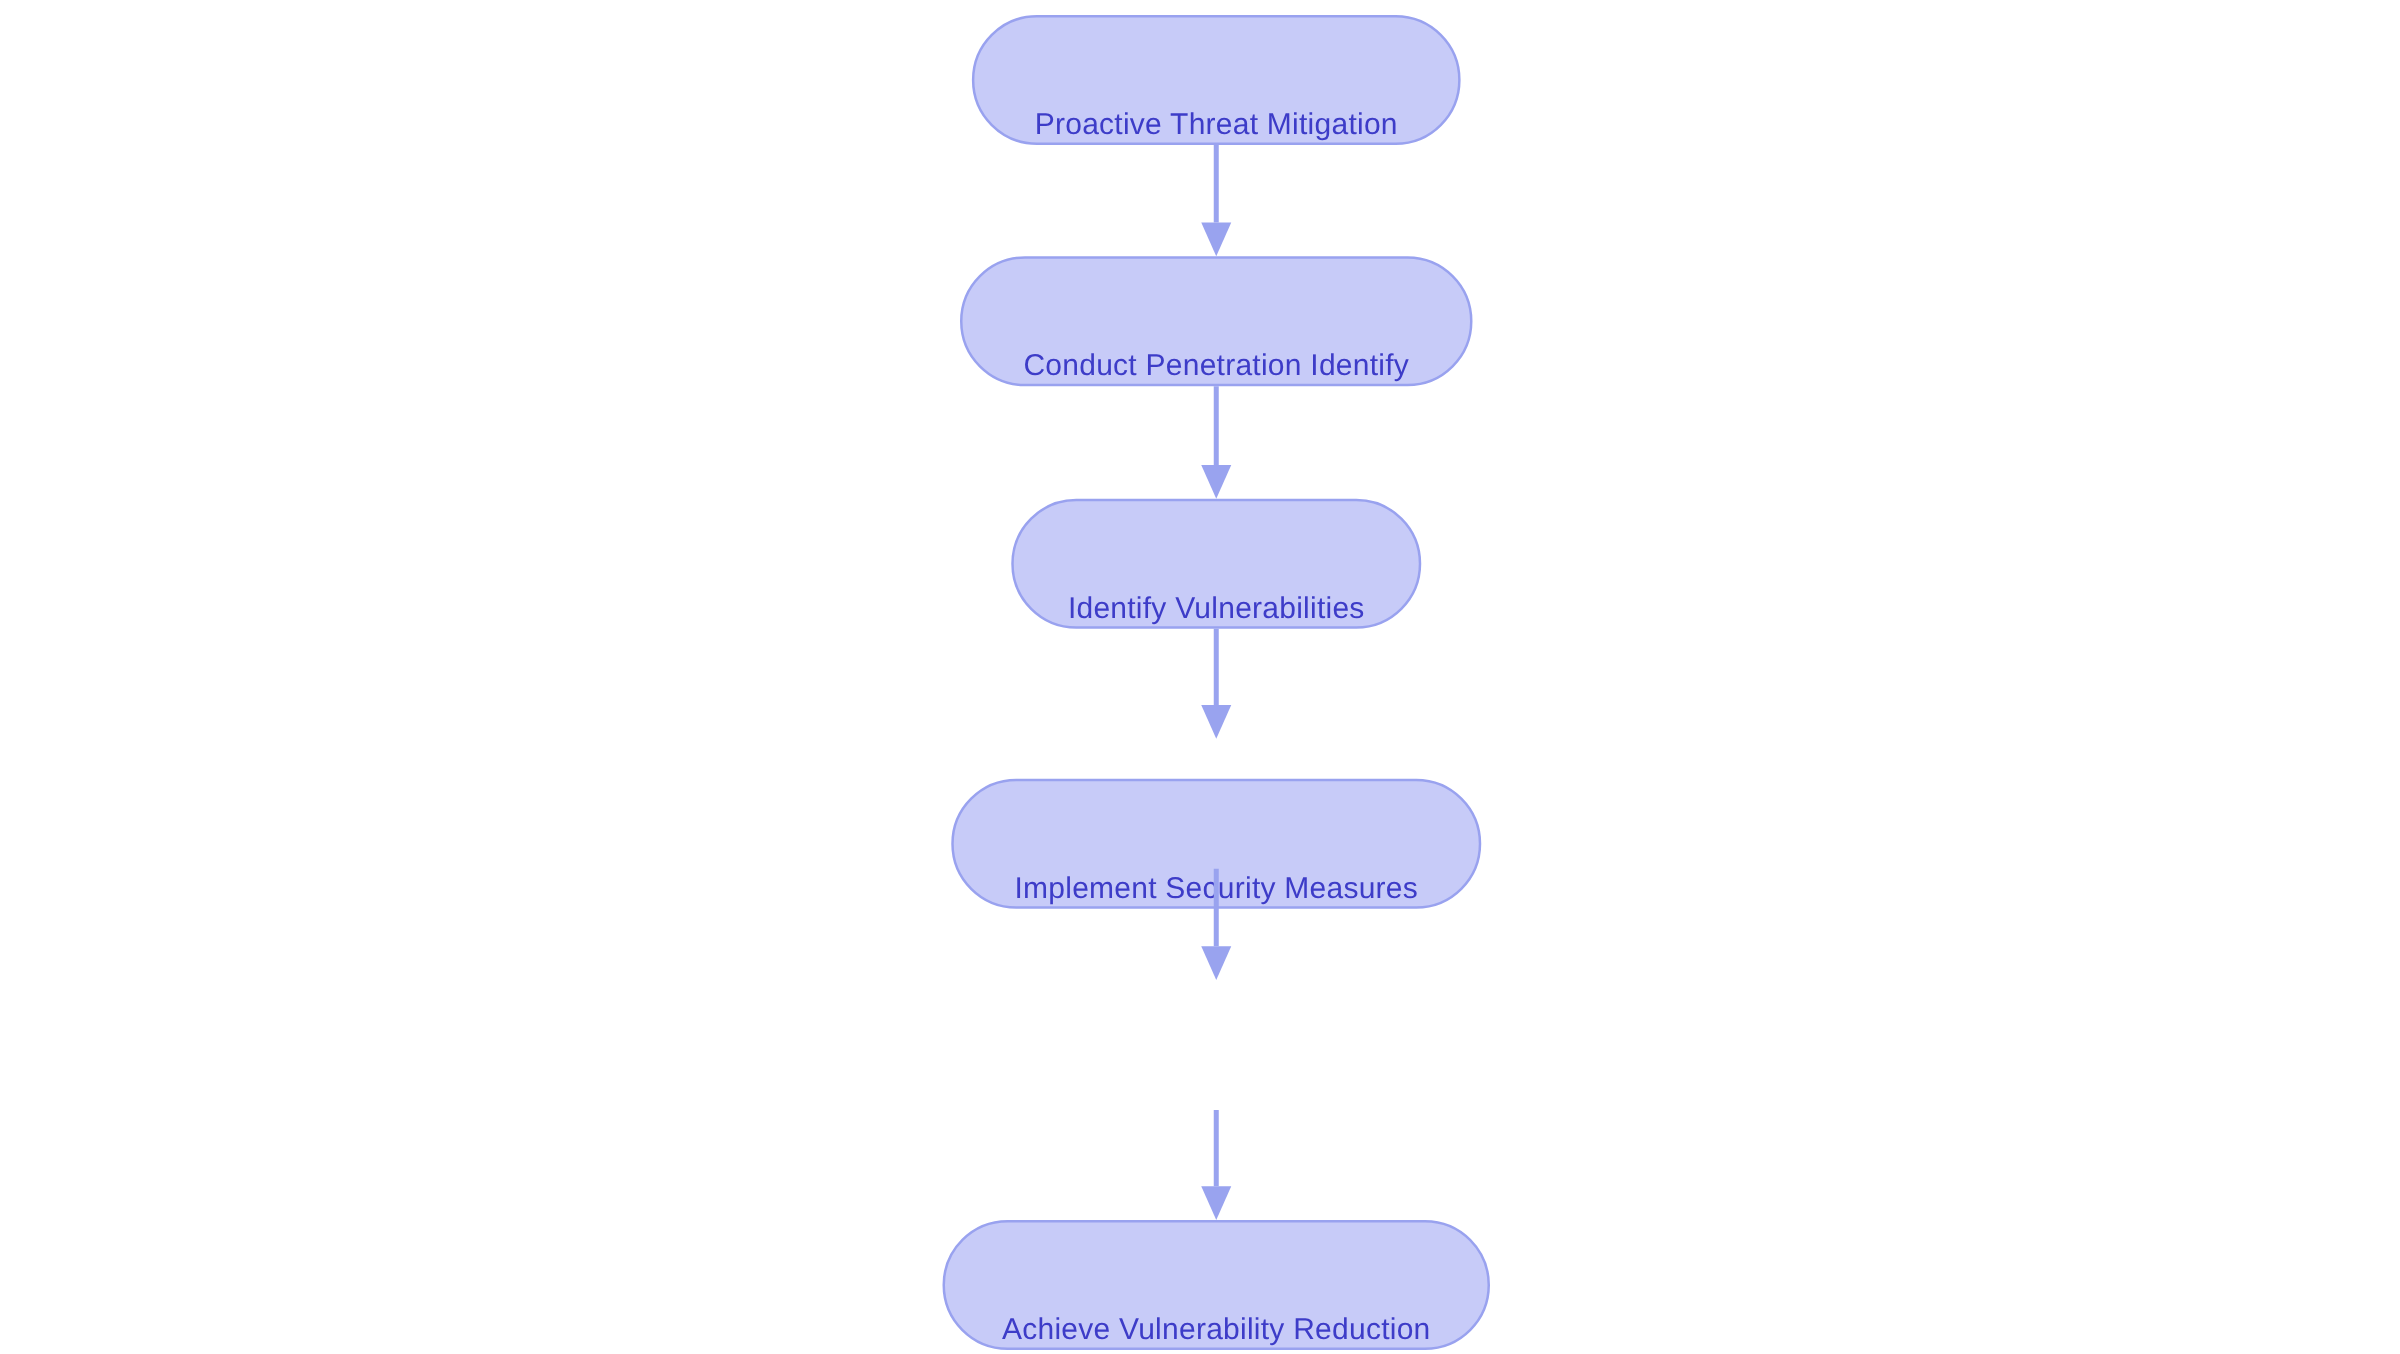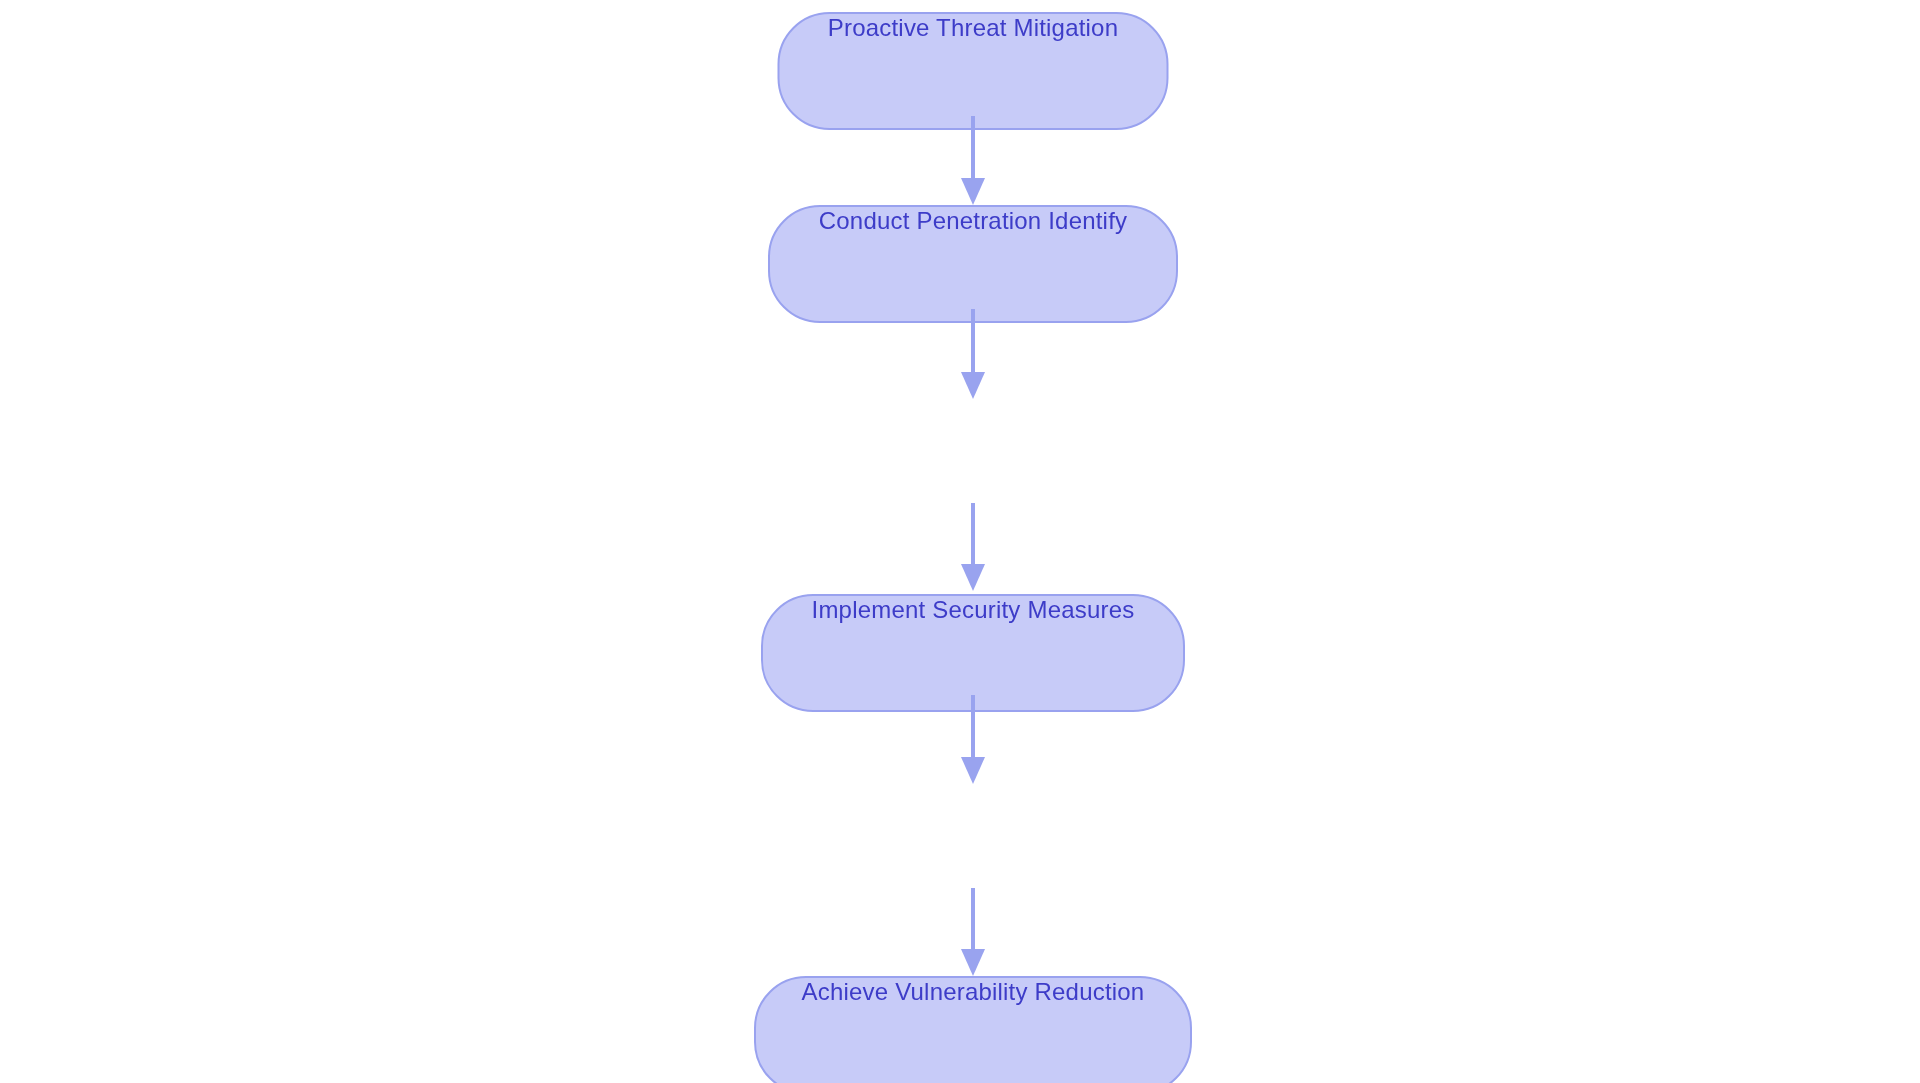--- a/index.html
+++ b/index.html
@@ -20,39 +20,39 @@
     position: relative;
     width: 1920px;
     height: 1083px;
     background: var(--background);
     overflow: hidden;
   }
   .node {
     position: absolute;
     left: 973px;
     transform: translateX(-50%);
-    height: 118px;
+    height: 104px;
     border-radius: 52px;
     background: var(--node-fill);
     border: 2px solid var(--node-border);
     display: flex;
-    align-items: flex-start;
+    align-items: flex-end;
     justify-content: center;
   }
   .node-label {
     color: var(--node-text);
     font-size: 24px;
     font-weight: 500;
     letter-spacing: 0.2px;
     white-space: nowrap;
   }
   .node-0 { top: 12px;  width: 391px; }
   .node-1 { top: 205px; width: 410px; }
   .node-2 { top: 399px; width: 328px; }
-  .node-3 { top: 594px; width: 424px; }
+  .node-3 { top: 623px; width: 424px; }
   .node-4 { top: 784px; width: 493px; }
   .node-5 { top: 976px; width: 438px; }
   .arrow {
     position: absolute;
     left: 973px;
     transform: translateX(-50%);
     display: flex;
     flex-direction: column;
     align-items: center;
   }
@@ -90,20 +90,23 @@
 
   <div class="node node-1">
     <span class="node-label">Conduct Penetration Identify</span>
   </div>
 
   <div class="arrow arrow-1">
     <div class="arrow-line"></div>
     <div class="arrow-head"></div>
   </div>
 
+  <div class="node node-2">
+    <span class="node-label">Identify Vulnerabilities</span>
+  </div>
 
   <div class="arrow arrow-2">
     <div class="arrow-line"></div>
     <div class="arrow-head"></div>
   </div>
 
   <div class="node node-3">
     <span class="node-label">Implement Security Measures</span>
   </div>
 

